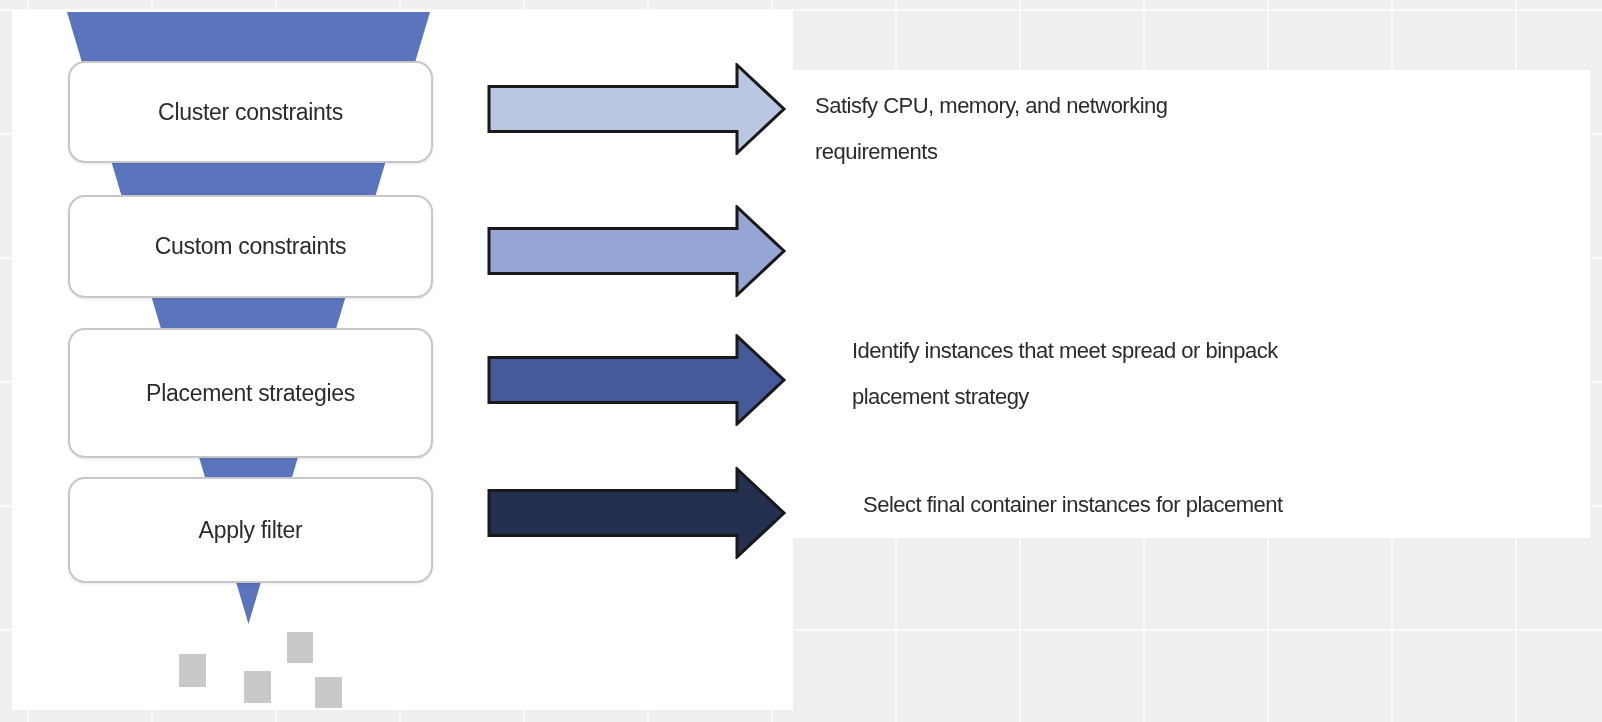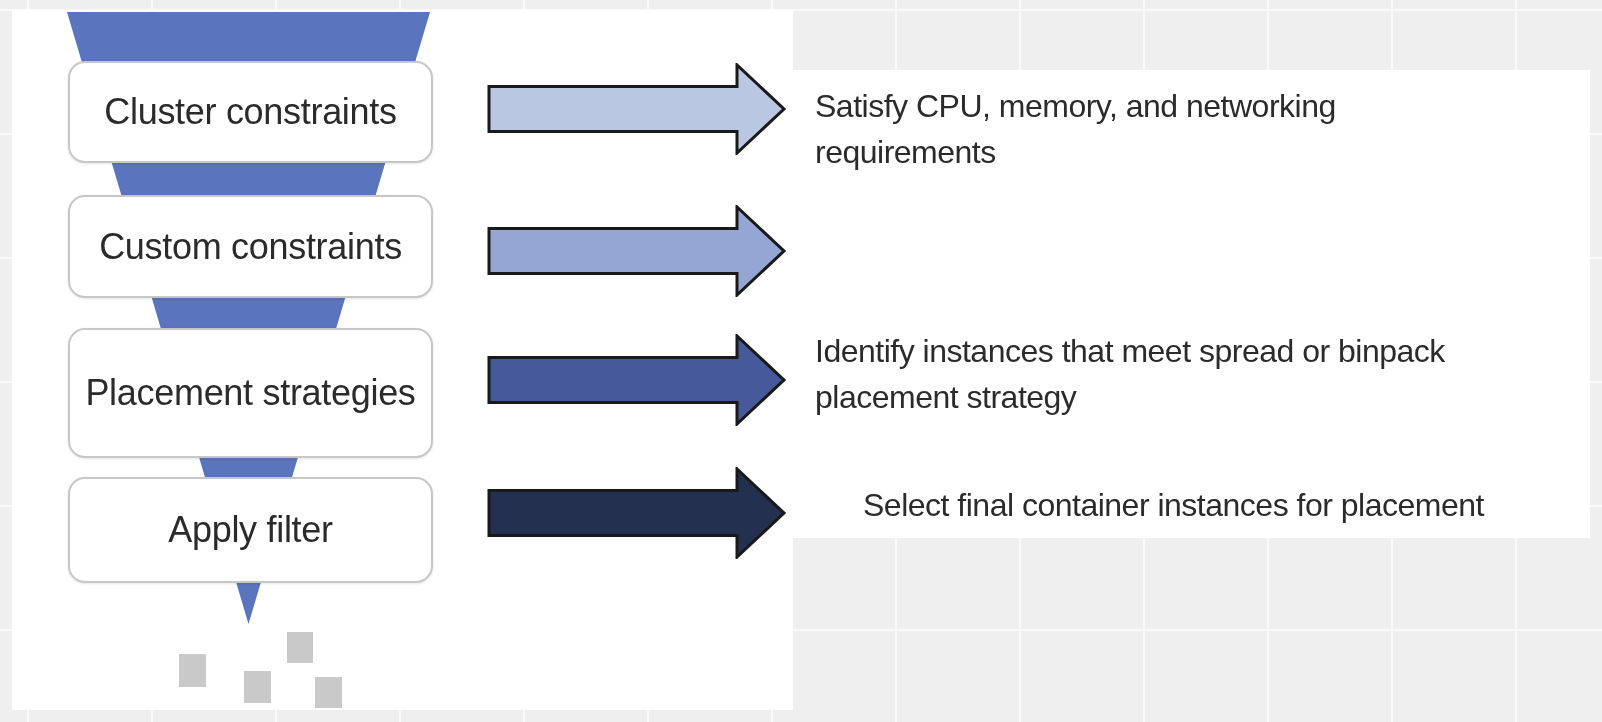--- a/index.html
+++ b/index.html
@@ -40,21 +40,21 @@
     width: 365px;
     background: #ffffff;
     border: 2px solid #c7c7c7;
     border-radius: 17px;
     box-shadow: 0 1px 3px rgba(0,0,0,0.10);
     display: flex;
     align-items: center;
     justify-content: center;
   }
   .stage-box .stage-label {
-    font-size: 36px;
+    font-size: 23px;
     color: #2b2b2b;
     letter-spacing: -0.3px;
   }
   .stage-1 { top: 51px;  height: 102px; }
   .stage-2 { top: 185px; height: 103px; }
   .stage-3 { top: 318px; height: 130px; }
   .stage-4 { top: 467px; height: 106px; }
 
   .particle {
     position: absolute;
@@ -77,29 +77,29 @@
   .arrow-4 { top: 467px; }
   .flow-arrow polygon {
     stroke: #191919;
     stroke-width: 3;
     stroke-linejoin: miter;
   }
 
   .description {
     position: absolute;
     left: 22px;
-    font-size: 32px;
+    font-size: 22px;
     line-height: 46px;
     letter-spacing: -0.5px;
     color: #2b2b2b;
     white-space: pre;
   }
   .description-1 { top: 13px; }
   .description-2 { top: 130px; }
-  .description-3 { top: 258px; }
+  .description-3 { top: 258px; margin-left: 37px; }
   .description-4 { top: 412px; margin-left: 48px; }
 </style>
 </head>
 <body>
 
 <div class="canvas">
 
   <div class="panel funnel-panel">
     <div class="funnel-cone" style="background-color: rgb(90, 117, 189);"></div>
 

